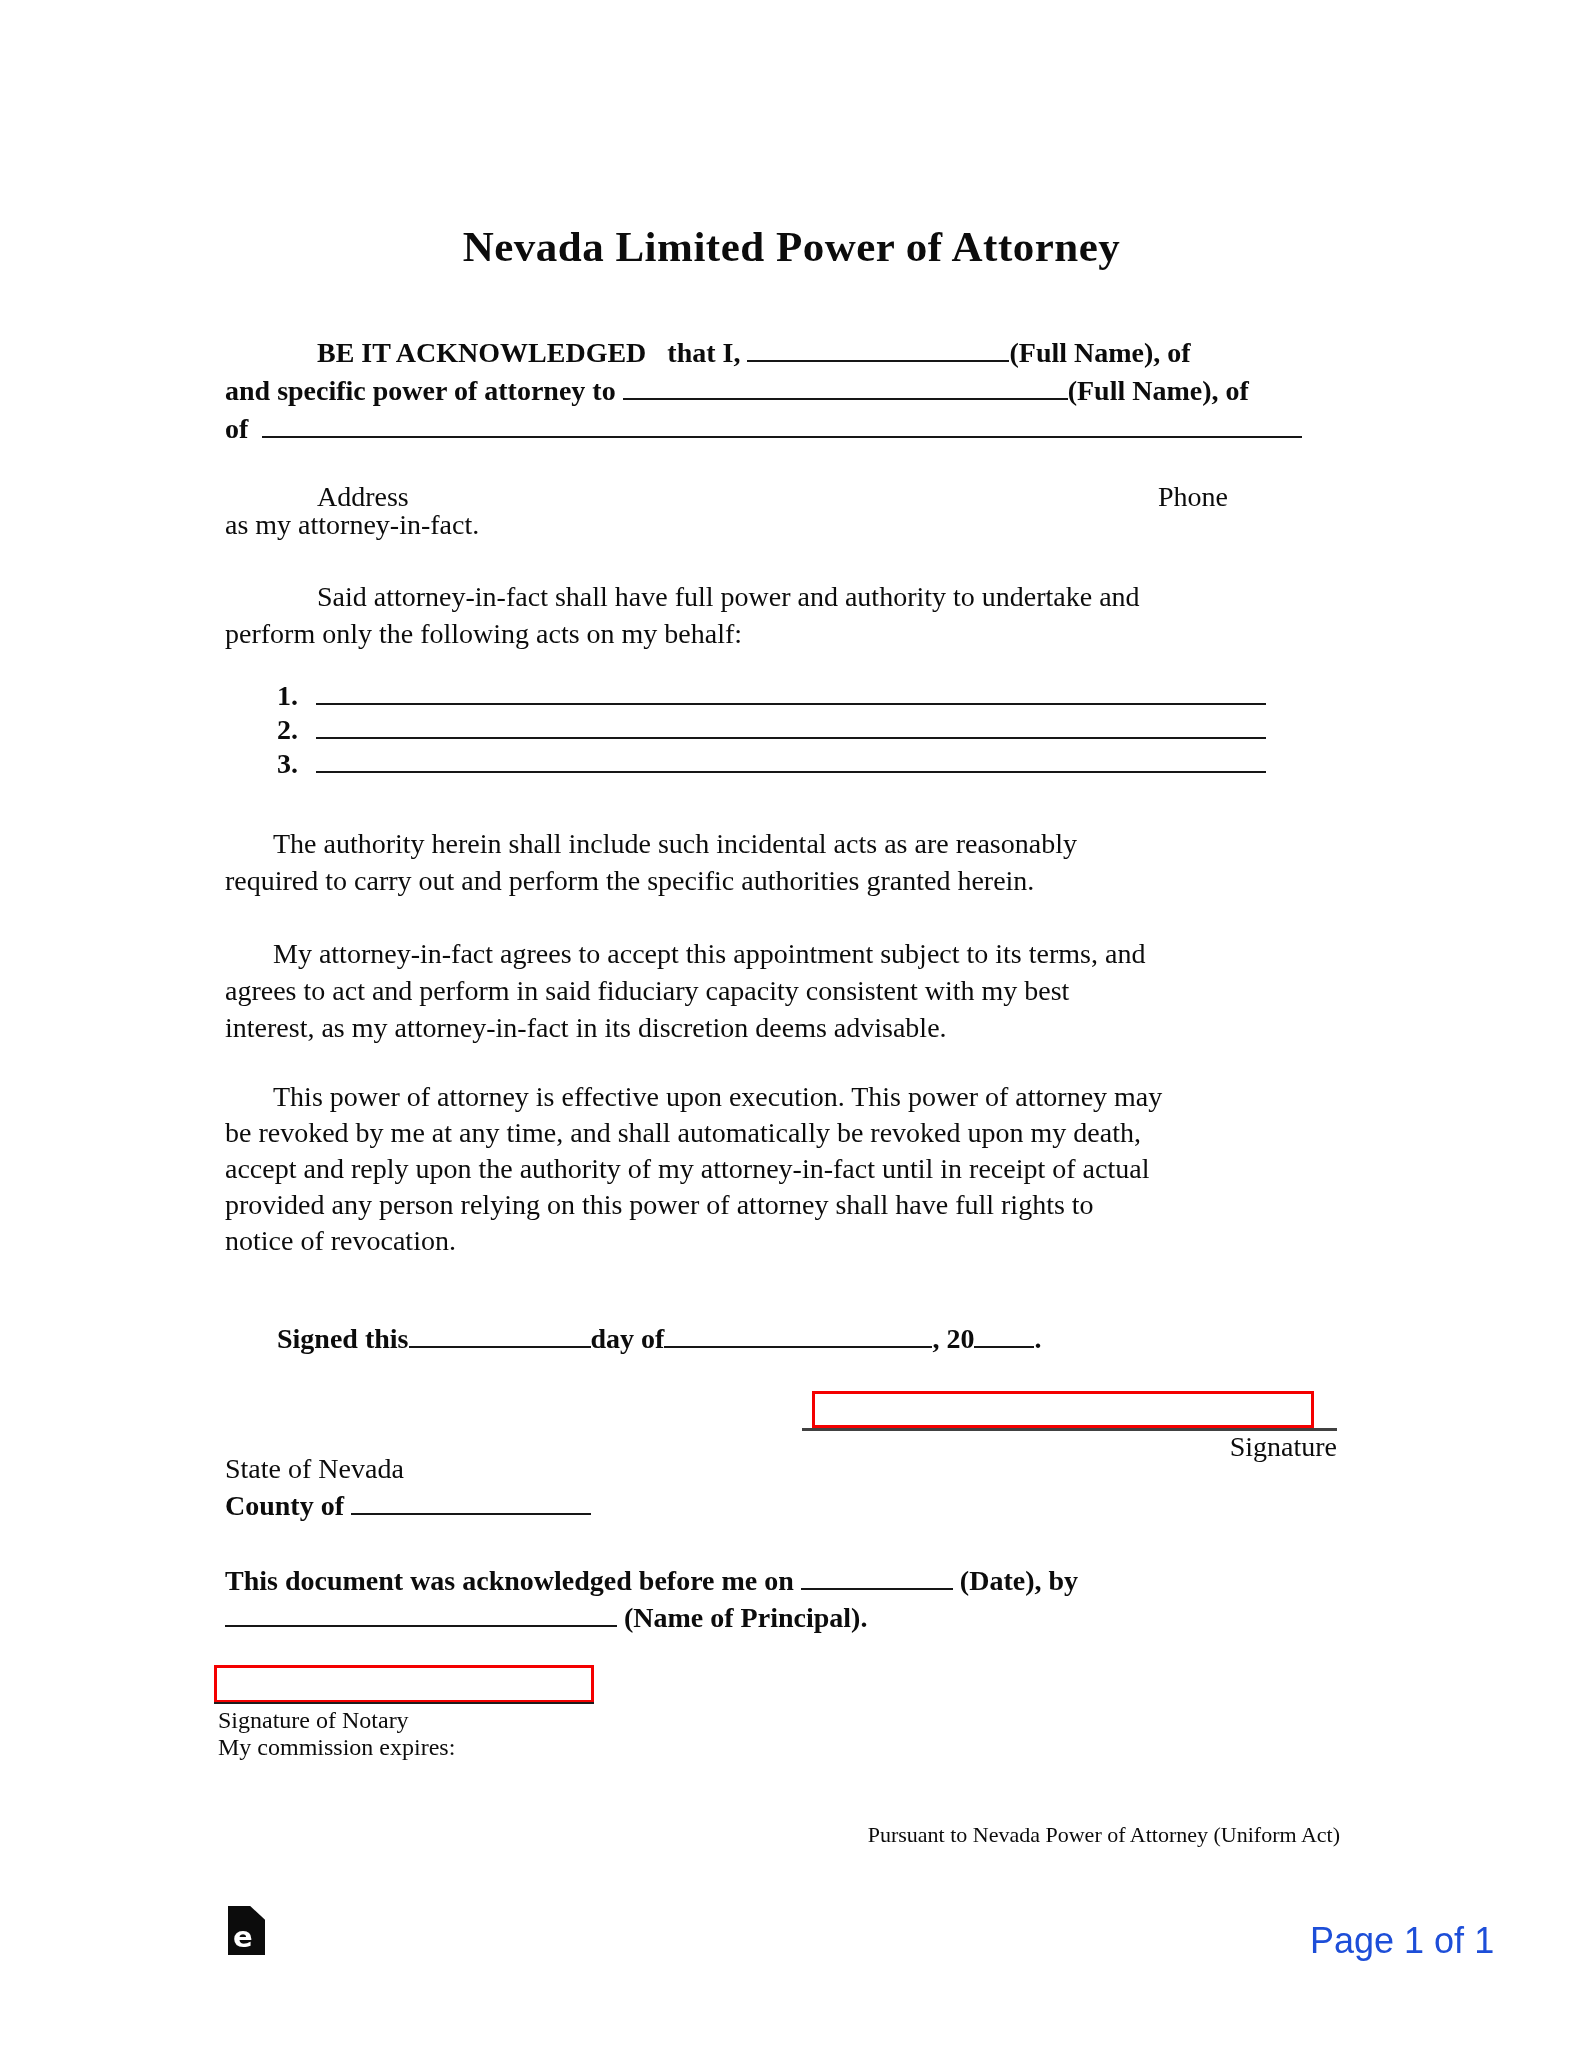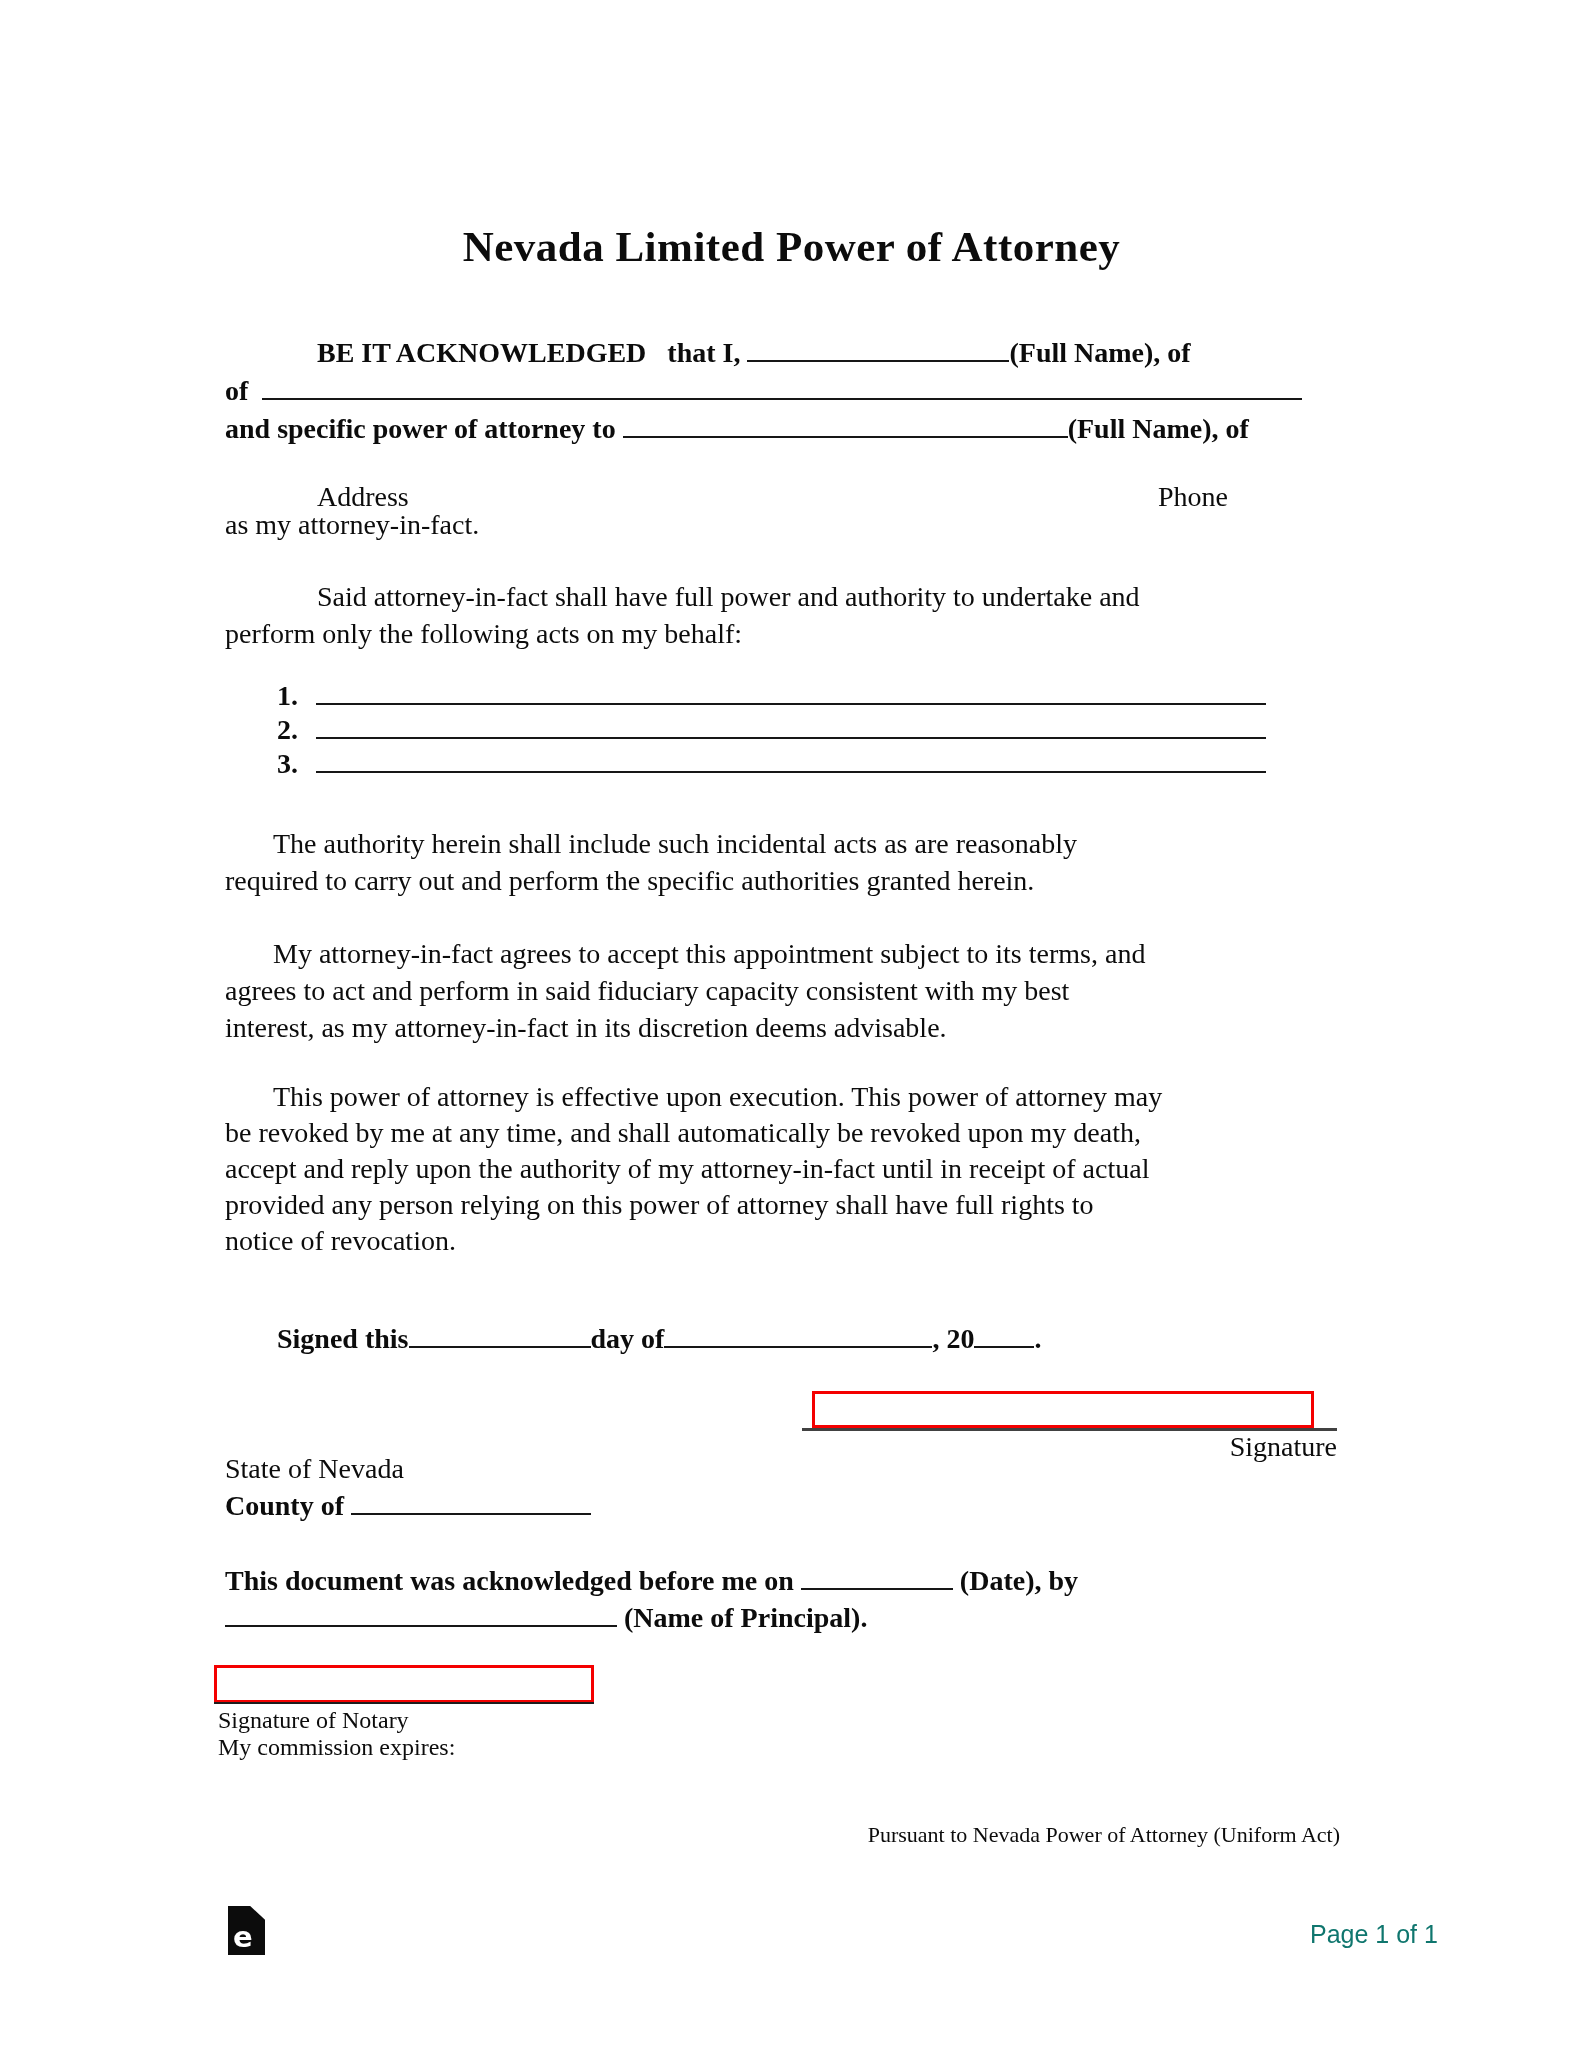--- a/index.html
+++ b/index.html
@@ -45,21 +45,21 @@
   .notary-labels { left:218px; top:1707px; font-size:24px; }
   .notary-labels .ln { line-height:27px; }
   .pursuant {
     left:600px; top:1822px; width:740px;
     text-align:right; font-size:22px;
     font-family:"Liberation Serif",serif;
   }
   .pagenum {
     left:1310px; top:1920px;
     font-family:"Liberation Sans","DejaVu Sans",sans-serif;
-    font-size:25px; color:#0f766e;
+    font-size:36px; color:#1d4ed8;
   }
   .logo {
     left:228px; top:1906px; width:37px; height:49px;
     background:#0c0c0c;
     clip-path:polygon(0 0, 60% 0, 100% 28%, 100% 100%, 0 100%);
   }
   .logo-fold {
     position:absolute; left:21px; top:1px; width:14px; height:12px;
     background:#0c0c0c;
     clip-path:polygon(0 0, 100% 100%, 0 100%);
@@ -76,24 +76,24 @@
 
 <div class="page">
 
   <div class="abs doc-title">Nevada Limited Power of Attorney</div>
 
   <div class="abs block" style="top:334px;">
     <div class="ln ind92">
       <span class="seg">BE IT ACKNOWLEDGED   that I, </span><span class="blank" style="width:262px"></span><span class="seg">(Full Name), of</span>
     </div>
     <div class="ln">
-      <span class="seg">of  </span><span class="blank" style="width:1040px"></span>
+      <span class="seg">and specific power of attorney to </span><span class="blank" style="width:445px"></span><span class="seg">(Full Name), of</span>
     </div>
     <div class="ln">
-      <span class="seg">and specific power of attorney to </span><span class="blank" style="width:445px"></span><span class="seg">(Full Name), of</span>
+      <span class="seg">of  </span><span class="blank" style="width:1040px"></span>
     </div>
   </div>
 
   <div class="abs block addr-row" style="top:481px;">
     <span class="addr">Address</span>
     <span class="phone">Phone</span>
   </div>
 
   <div class="abs block" style="top:506px;">
     <div class="ln">as my attorney-in-fact.</div>

